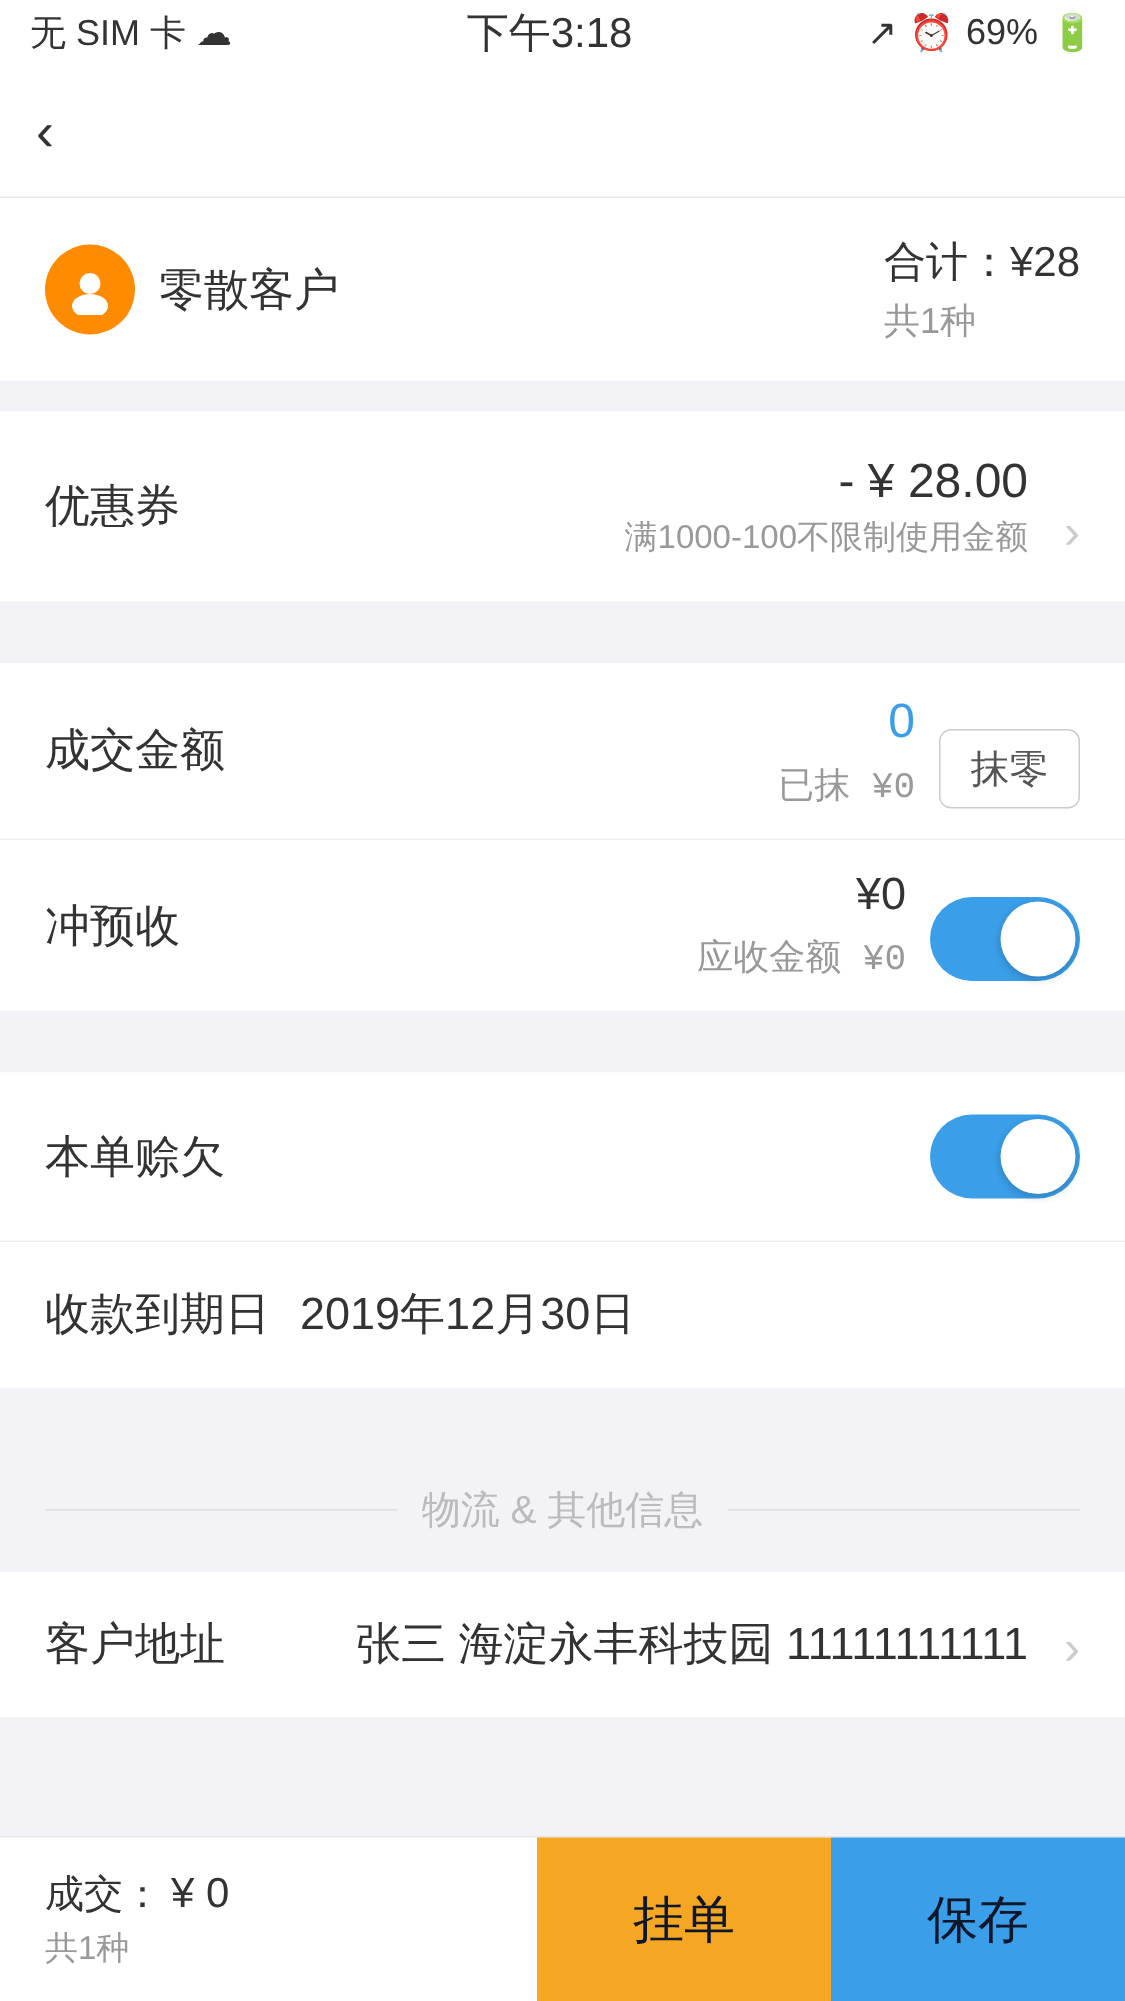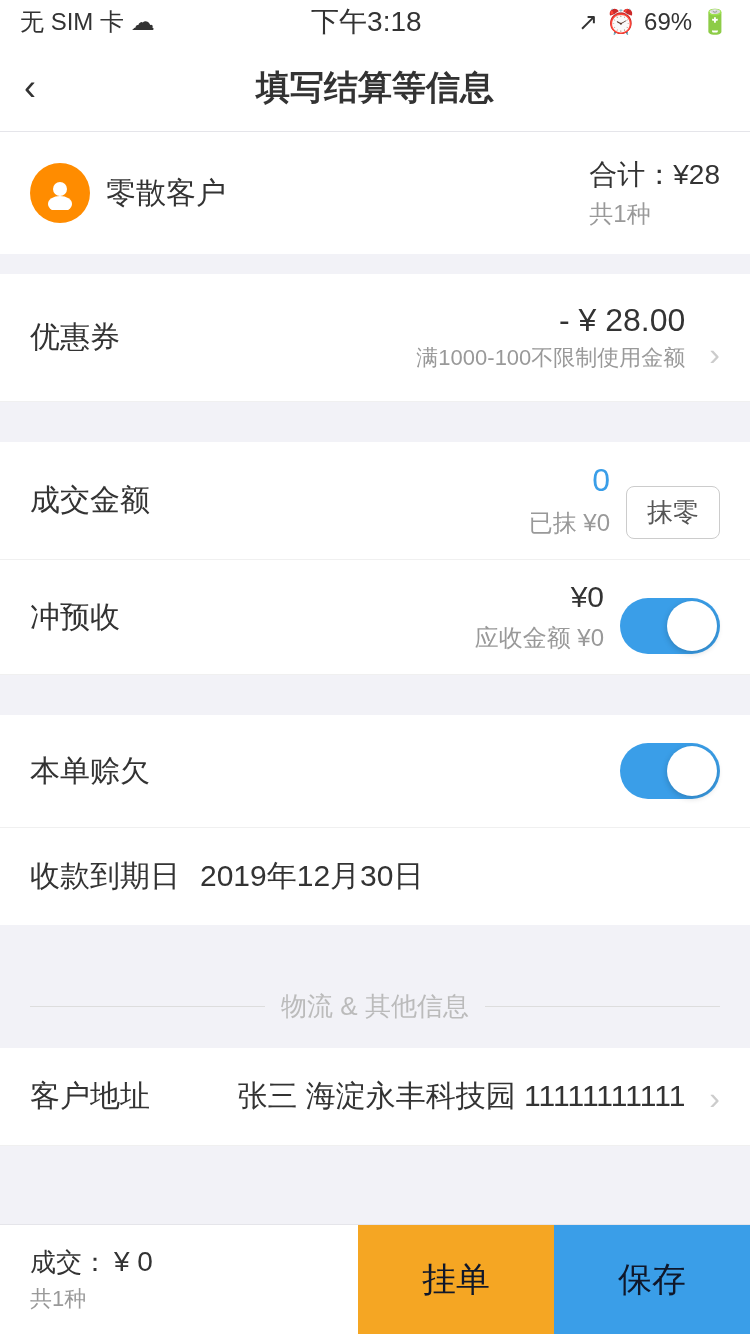--- a/index.html
+++ b/index.html
@@ -93,21 +93,21 @@
       padding: 28px 30px;
       display: flex;
       align-items: center;
       justify-content: space-between;
       border-bottom: 1px solid #f0f0f0;
     }
     .row-label { font-size: 30px; color: #333; }
     .row-right { display: flex; align-items: flex-end; gap: 16px; text-align: right; }
     .row-value { font-size: 30px; color: #333; }
     .row-value-blue { font-size: 32px; color: #3a9ee8; font-weight: 500; }
-    .row-sub { font-size: 24px; color: #999; margin-top: 4px; }
+    .row-sub { font-size: 24px; color: #999; margin-top: 4px; font-family: Liberation Mono, monospace; }
 
     .chevron {
       color: #ccc;
       font-size: 32px;
       margin-left: 8px;
     }
 
     
     .btn-round-zero {
       border: 1px solid #ccc;
@@ -216,21 +216,20 @@
   <div class="status-right">
     <span>↗</span>
     <span>⏰</span>
     <span>69%</span>
     <span>🔋</span>
   </div>
 </div>
 
 <div class="nav-bar">
   <div class="nav-back">‹</div>
-  <div class="nav-title">填写结算等信息</div>
 </div>
 
 <div class="content">
 
   <div class="customer-row section">
     <div class="customer-left">
       <div class="customer-avatar">
         <svg width="34" height="34" viewBox="0 0 34 34" fill="none">
           <circle cx="17" cy="13" r="7" fill="#fff"></circle>
           <ellipse cx="17" cy="28" rx="12" ry="8" fill="#fff"></ellipse>

